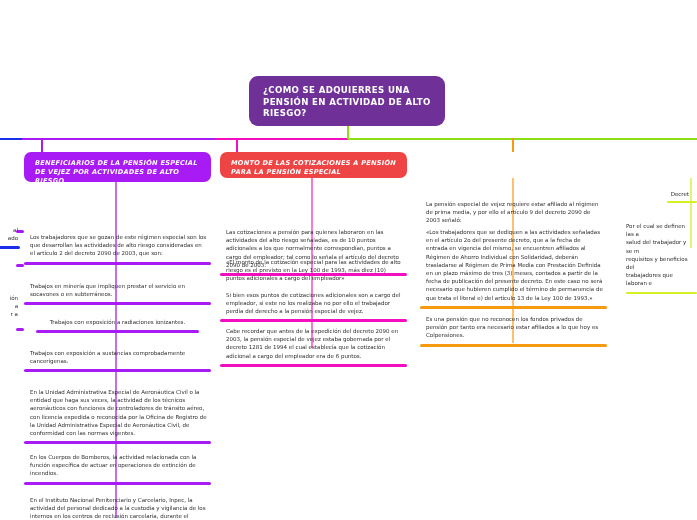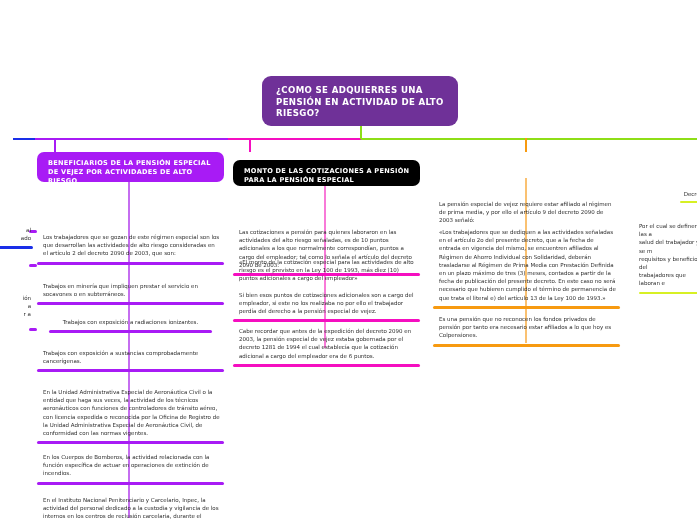--- a/index.html
+++ b/index.html
@@ -12,21 +12,20 @@
     height: 520px;
     overflow: hidden;
     font-family: "DejaVu Sans", "Liberation Sans", sans-serif;
     position: relative;
   }
   #canvas {
     position: absolute;
     left: 0; top: 0;
     width: 571px;
     height: 520px;
-    margin-left: 13px;
   }
 
   
   .conn {
     position: absolute;
     z-index: 1;
   }
   .hbus { height: 2px; }
   .vdrop { width: 2px; }
 
@@ -53,20 +52,21 @@
     white-space: pre-line;
   }
 
   
   .hdr {
     position: absolute;
     border-radius: 7px;
     z-index: 5;
     box-sizing: border-box;
     padding: 7px 10px 6px 11px;
+    font-style: italic;
   }
   .hdr .t {
     color: #ffffff;
     font-size: 6.6px;
     font-weight: bold;
     line-height: 9.2px;
     letter-spacing: 0.25px;
     text-transform: uppercase;
     white-space: pre-line;
   }
@@ -154,21 +154,21 @@
   <div class="leaf" style="left:24px; top:453px; width:187px;">
     <div class="txt">En los Cuerpos de Bomberos, la actividad relacionada con la función específica de actuar en operaciones de extinción de incendios.</div>
     <div class="rule" style="background:#a81bf5;"></div>
   </div>
 
   <div class="leaf" style="left:24px; top:496px; width:187px;">
     <div class="txt">En el Instituto Nacional Penitenciario y Carcelario, Inpec, la actividad del personal dedicado a la custodia y vigilancia de los internos en los centros de reclusión carcelaria, durante el tiempo en el que ejecutan dicha labor. Así mismo, el personal que labore en las actividades antes señaladas en otros establecimientos carcelarios, con excepción de aquellos administrados por la fuerza pública.</div>
 
   </div>
 
-  <div class="hdr" style="left:220px; top:160px; width:187px; height:26px; background:#000000;">
+  <div class="hdr" style="left:220px; top:152px; width:187px; height:26px; background:#ef4444;">
     <div class="t">MONTO DE LAS COTIZACIONES A PENSIÓN PARA LA PENSIÓN ESPECIAL</div>
   </div>
 
   <div class="leaf" style="left:220px; top:228px; width:187px;">
     <div class="txt">Las cotizaciones a pensión para quienes laboraron en las actividades del alto riesgo señaladas, es de 10 puntos adicionales a los que normalmente correspondían, puntos a cargo del empleador; tal como lo señala el artículo del decreto 2090 de 2003:</div>
     <div class="rule" style="background:#f50ec0;"></div>
   </div>
 
   <div class="leaf" style="left:220px; top:258px; width:187px;">
     <div class="txt">«El monto de la cotización especial para las actividades de alto riesgo es el previsto en la Ley 100 de 1993, más diez (10) puntos adicionales a cargo del empleador»

